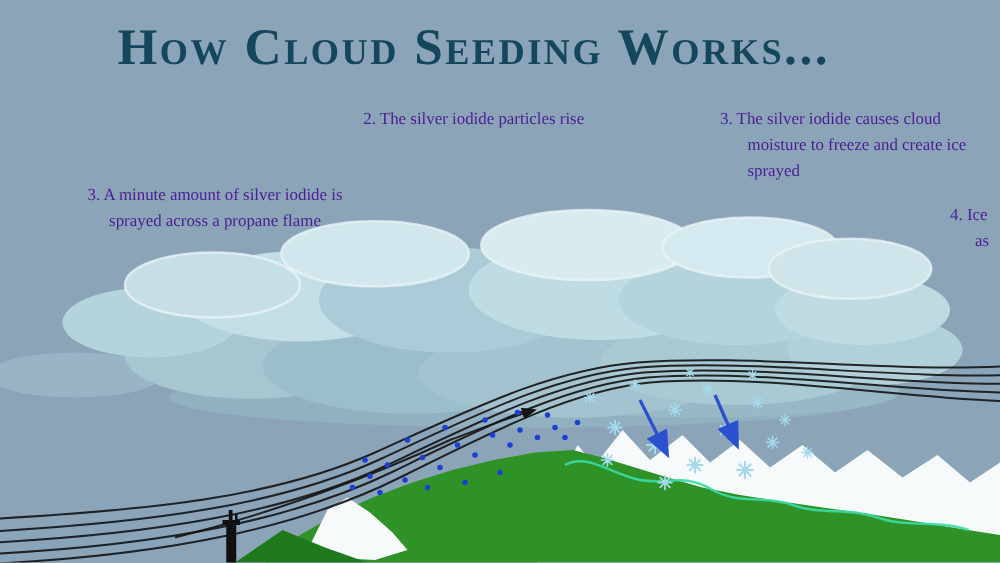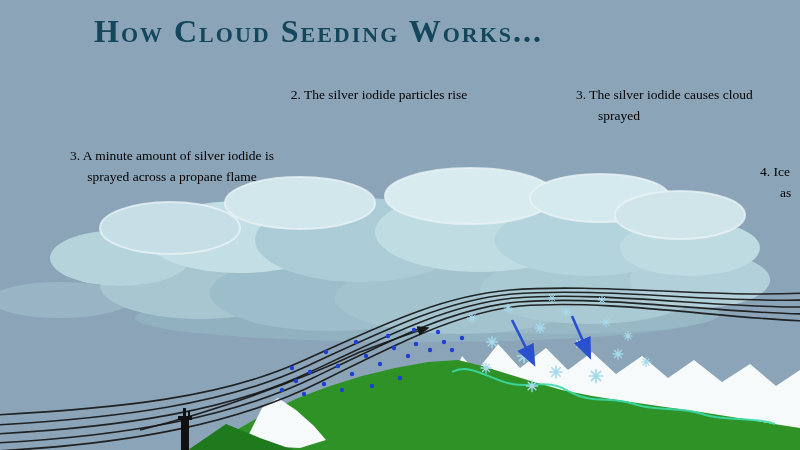--- a/index.html
+++ b/index.html
@@ -5,26 +5,26 @@
   html,body{margin:0;padding:0;}
   body{
     width:800px;height:450px;position:relative;overflow:hidden;
     font-family:"Liberation Serif", serif;
     background:#8ba4b8;
   }
   .scene{position:absolute;inset:0;}
   .scene svg{display:block;width:800px;height:450px;}
   .title{
     position:absolute;left:94px;top:13px;
-    font-size:32px;font-weight:600;
+    font-size:41px;font-weight:600;
     font-variant:small-caps;letter-spacing:2px;
     color:#14465c;white-space:nowrap;
   }
   .step{
-    position:absolute;font-size:13.5px;line-height:1.55;color:#000000;
+    position:absolute;font-size:13.5px;line-height:1.55;color:#4c1d95;
   }
   .step .line{white-space:nowrap;}
   .center{text-align:center;}
   .hang .line:not(:first-child){margin-left:22px;}
   .step1{left:54px;top:146px;width:236px;}
   .step2{left:276px;top:85px;width:206px;}
   .step3{left:576px;top:85px;width:216px;}
   .step4{left:760px;top:162px;width:90px;}
   .step4 .line:not(:first-child){margin-left:20px;}
 </style>
@@ -158,19 +158,20 @@
   <div class="line">3.  A minute amount of silver iodide is</div>
   <div class="line">sprayed across a propane flame</div>
 </div>
 
 <div class="step step2 center">
   <div class="line">2. The silver iodide particles rise</div>
 </div>
 
 <div class="step step3 hang">
   <div class="line">3.  The silver iodide causes cloud</div>
+  <div class="line">moisture to freeze and create ice</div>
   <div class="line">sprayed</div>
 </div>
 
 <div class="step step4">
   <div class="line">4.  Ice</div>
   <div class="line">as</div>
 </div>
 
 </body></html>

